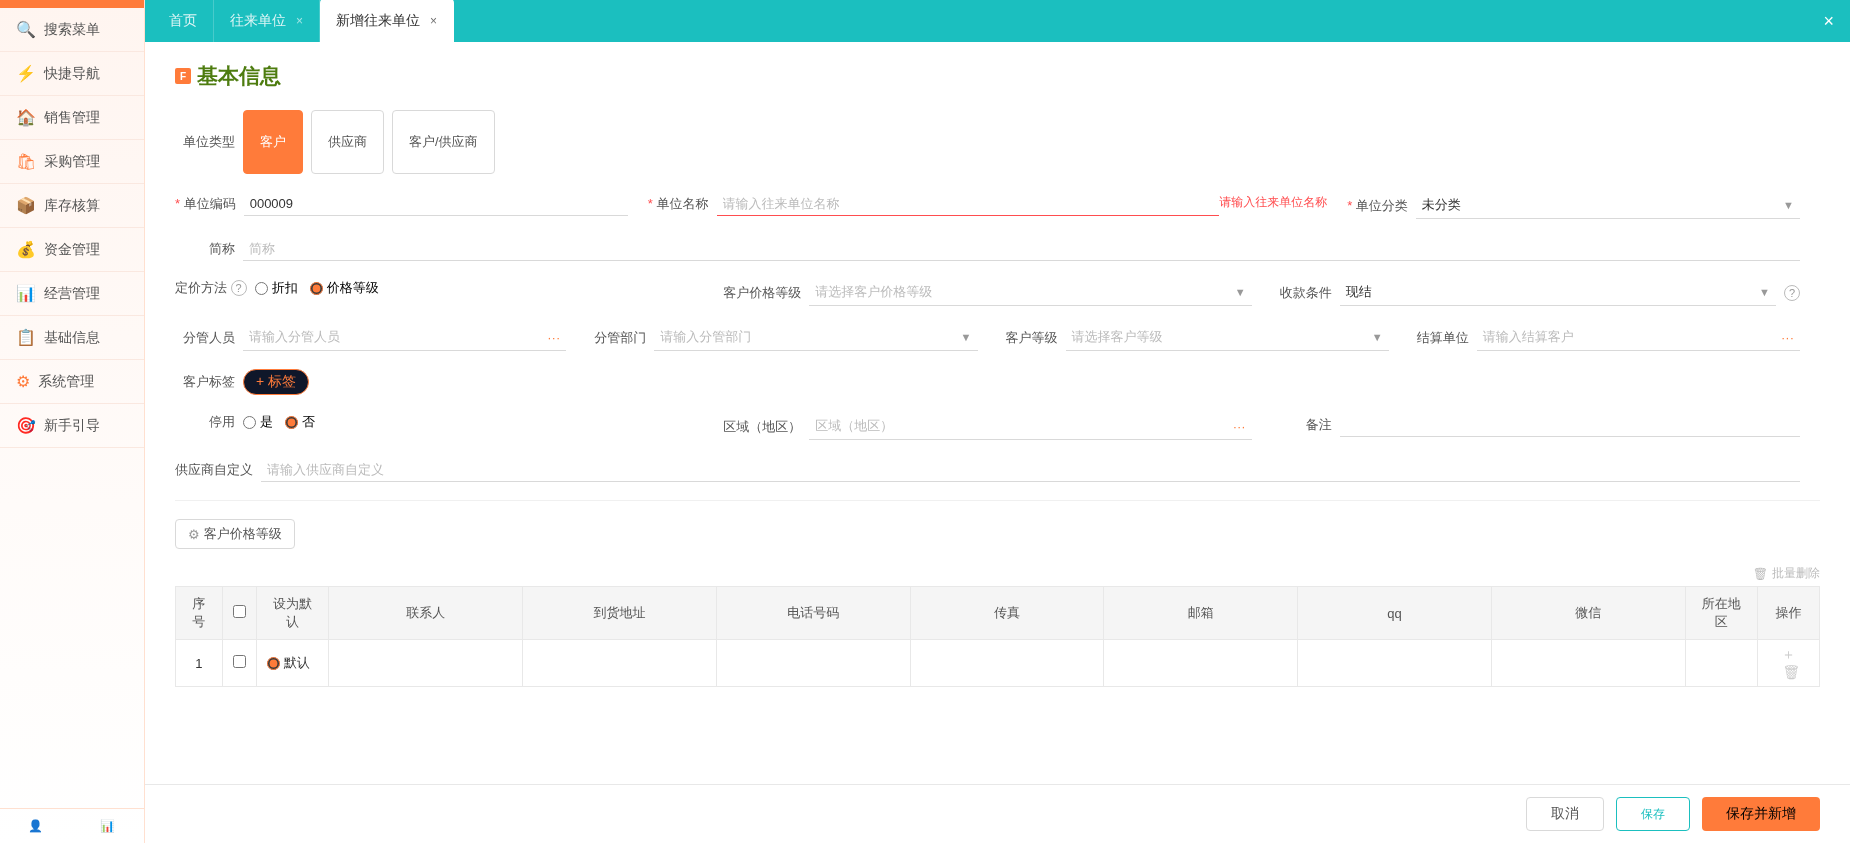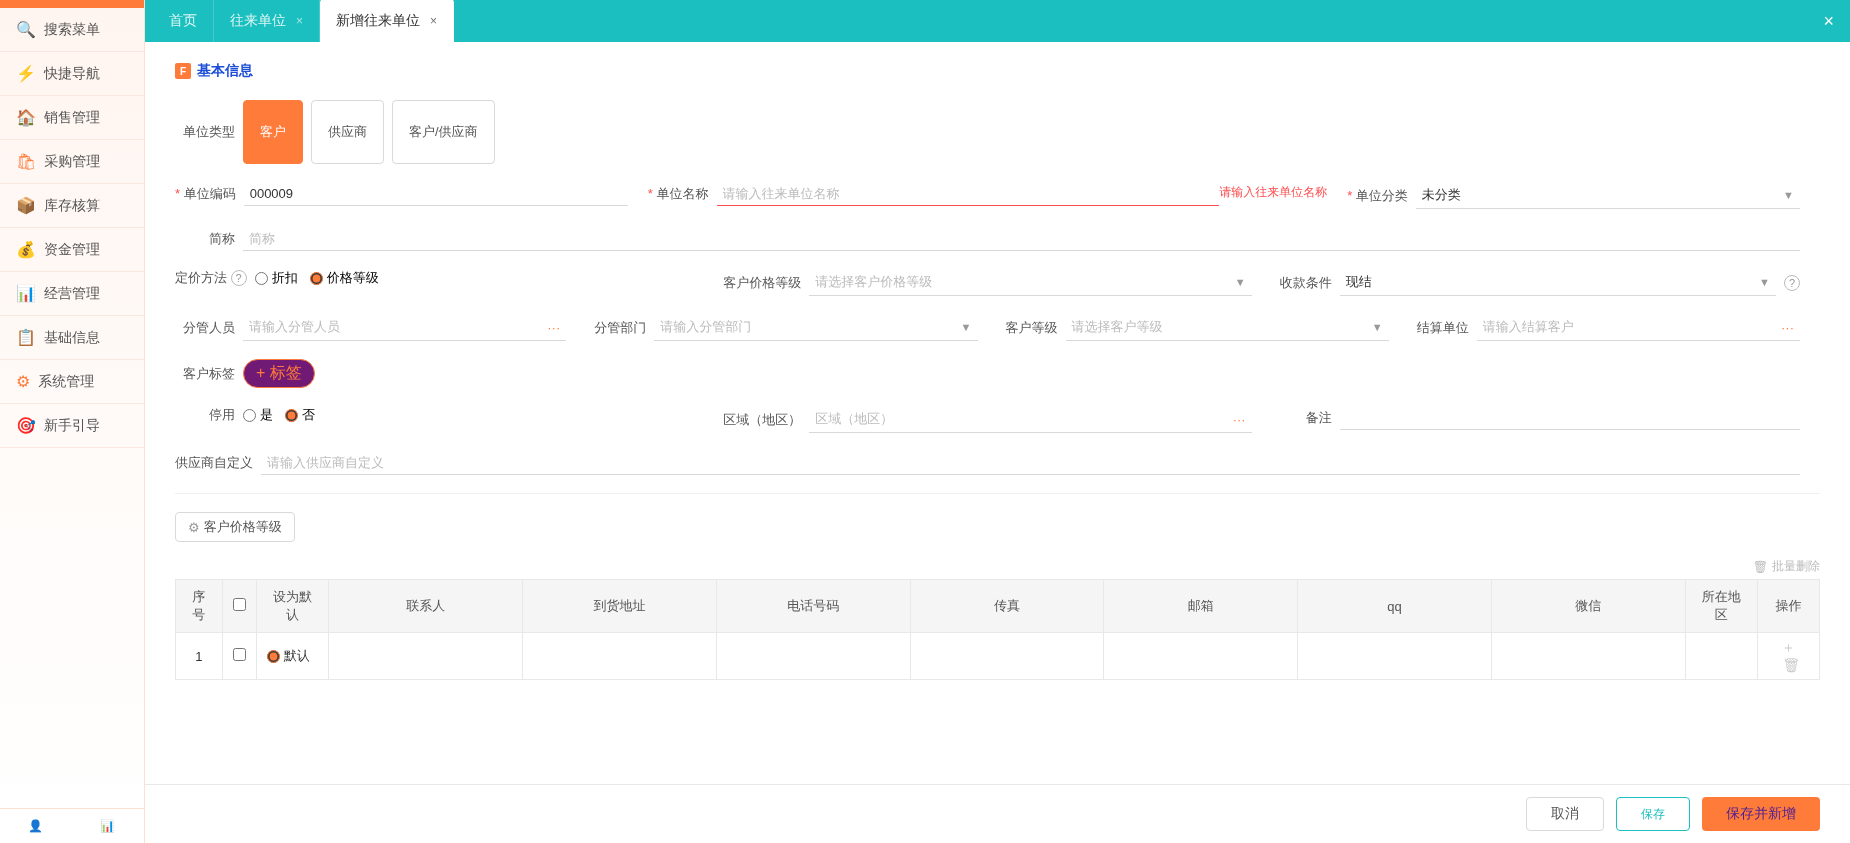--- a/index.html
+++ b/index.html
@@ -109,21 +109,21 @@
       height: 16px;
       background: #ff7b3a;
       border-radius: 2px;
       display: flex;
       align-items: center;
       justify-content: center;
       color: white;
       font-size: 10px;
       font-weight: bold;
     }
-    .section-title { font-size: 14px; font-weight: bold; color: #1d4ed8; }
+    .section-title { font-size: 21px; font-weight: bold; color: #4d7c0f; }
 
     
     .form-row {
       display: flex;
       align-items: flex-start;
       margin-bottom: 18px;
       flex-wrap: wrap;
       gap: 0;
     }
     .form-field {
@@ -198,22 +198,22 @@
     .radio-item { display: flex; align-items: center; gap: 4px; cursor: pointer; }
     .radio-item input[type="radio"] { accent-color: #ff7b3a; }
 
     
     .tag-btn {
       border: 1px solid #ff7b3a;
       color: #ff7b3a;
       border-radius: 20px;
       padding: 3px 12px;
       cursor: pointer;
-      font-size: 16px;
-      background: #701a75;
+      font-size: 14px;
+      background: #0f172a;
     }
 
     
     .form-divider { height: 1px; background: #f0f0f0; margin: 10px 0 18px; }
 
     
     .custom-settings-btn {
       display: flex;
       align-items: center;
       gap: 4px;
@@ -290,21 +290,21 @@
       font-size: 12px;
       color: #1bbfbf;
       background: white;
     }
     .btn-save-new {
       padding: 7px 24px;
       border: none;
       border-radius: 4px;
       cursor: pointer;
       font-size: 14px;
-      color: #4c1d95;
+      color: #000000;
       background: #ff7b3a;
     }
 
     .help-icon {
       width: 16px;
       height: 16px;
       border-radius: 50%;
       border: 1px solid #bbb;
       display: inline-flex;
       align-items: center;

